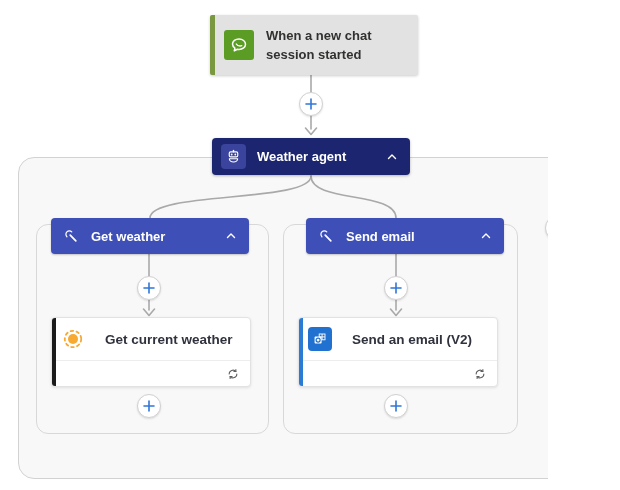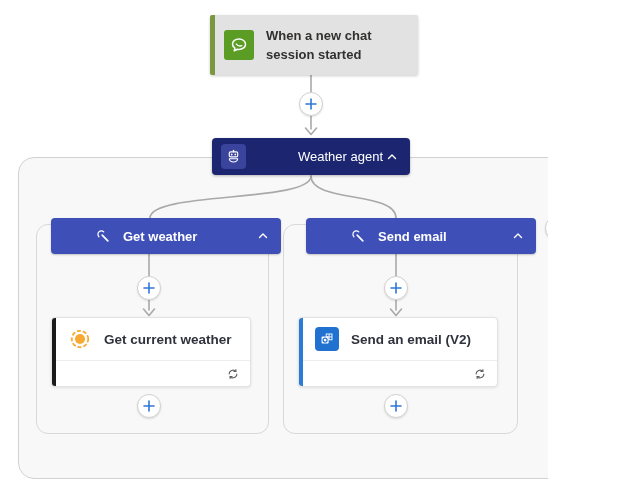--- a/index.html
+++ b/index.html
@@ -33,26 +33,26 @@
   
   .agent-card{
     position:absolute;left:212px;top:138px;width:198px;height:37px;
     background:#1c2670;border-radius:4px;display:flex;align-items:center;
     color:#fff;z-index:2;box-shadow:0 1px 3px rgba(0,0,0,.28);cursor:pointer;
   }
   .agent-chip{
     width:25px;height:25px;background:#3a449c;border-radius:4px;flex:none;
     margin:0 11px 0 9px;display:flex;align-items:center;justify-content:center;
   }
-  .agent-title{font-size:13px;font-weight:400;flex:1;margin-left:41px;}
+  .agent-title{font-size:13px;font-weight:700;flex:1;}
   
   .group-header{
     position:absolute;width:198px;height:36px;background:#3e50b7;border-radius:4px;
     display:flex;align-items:center;color:#fff;z-index:2;
-    box-shadow:0 1px 2px rgba(0,0,0,.22);cursor:pointer;padding-left:32px;
+    box-shadow:0 1px 2px rgba(0,0,0,.22);cursor:pointer;
   }
   #gh-left{left:51px;top:218px;}
   #gh-right{left:306px;top:218px;}
   .group-wrench{margin:0 12px 0 13px;display:flex;flex:none;}
   .group-title{font-size:13px;font-weight:700;flex:1;}
   .chev-btn{
     background:transparent;border:none;margin-right:10px;padding:2px;display:flex;
     align-items:center;cursor:pointer;flex:none;
   }
   
@@ -60,21 +60,21 @@
     position:absolute;width:198px;height:68px;background:#fff;border:1px solid #e2e2e2;
     border-radius:4px;z-index:2;box-shadow:0 1px 3px rgba(0,0,0,.10);
     display:flex;flex-direction:column;overflow:hidden;cursor:pointer;
   }
   #card-left{left:51px;top:317px;}
   #card-right{left:298px;top:317px;justify-content:center;}
   .card-accent{position:absolute;left:0;top:0;bottom:0;width:4px;}
   #card-left .card-accent{background:#1a1a1a;}
   #card-right .card-accent{background:#2b7bd4;}
   .card-main{
-    flex:1;display:flex;align-items:center;gap:12px;padding-left:16px;
+    flex:1;display:flex;align-items:center;gap:20px;padding-left:9px;
     border-bottom:1px solid #ededed;
   }
   .card-icon{width:24px;height:24px;flex:none;display:flex;align-items:center;justify-content:center;}
   .outlook-chip{width:24px;height:24px;border-radius:4px;background:#2172d0;
     display:flex;align-items:center;justify-content:center;}
   .card-title{font-size:13.5px;font-weight:600;color:#30323d;white-space:nowrap;}
   .card-footer{height:25px;display:flex;align-items:center;justify-content:flex-end;padding-right:10px;}
   .sync-btn{background:transparent;border:none;padding:0;display:flex;cursor:pointer;}
   
   .plus-btn{

